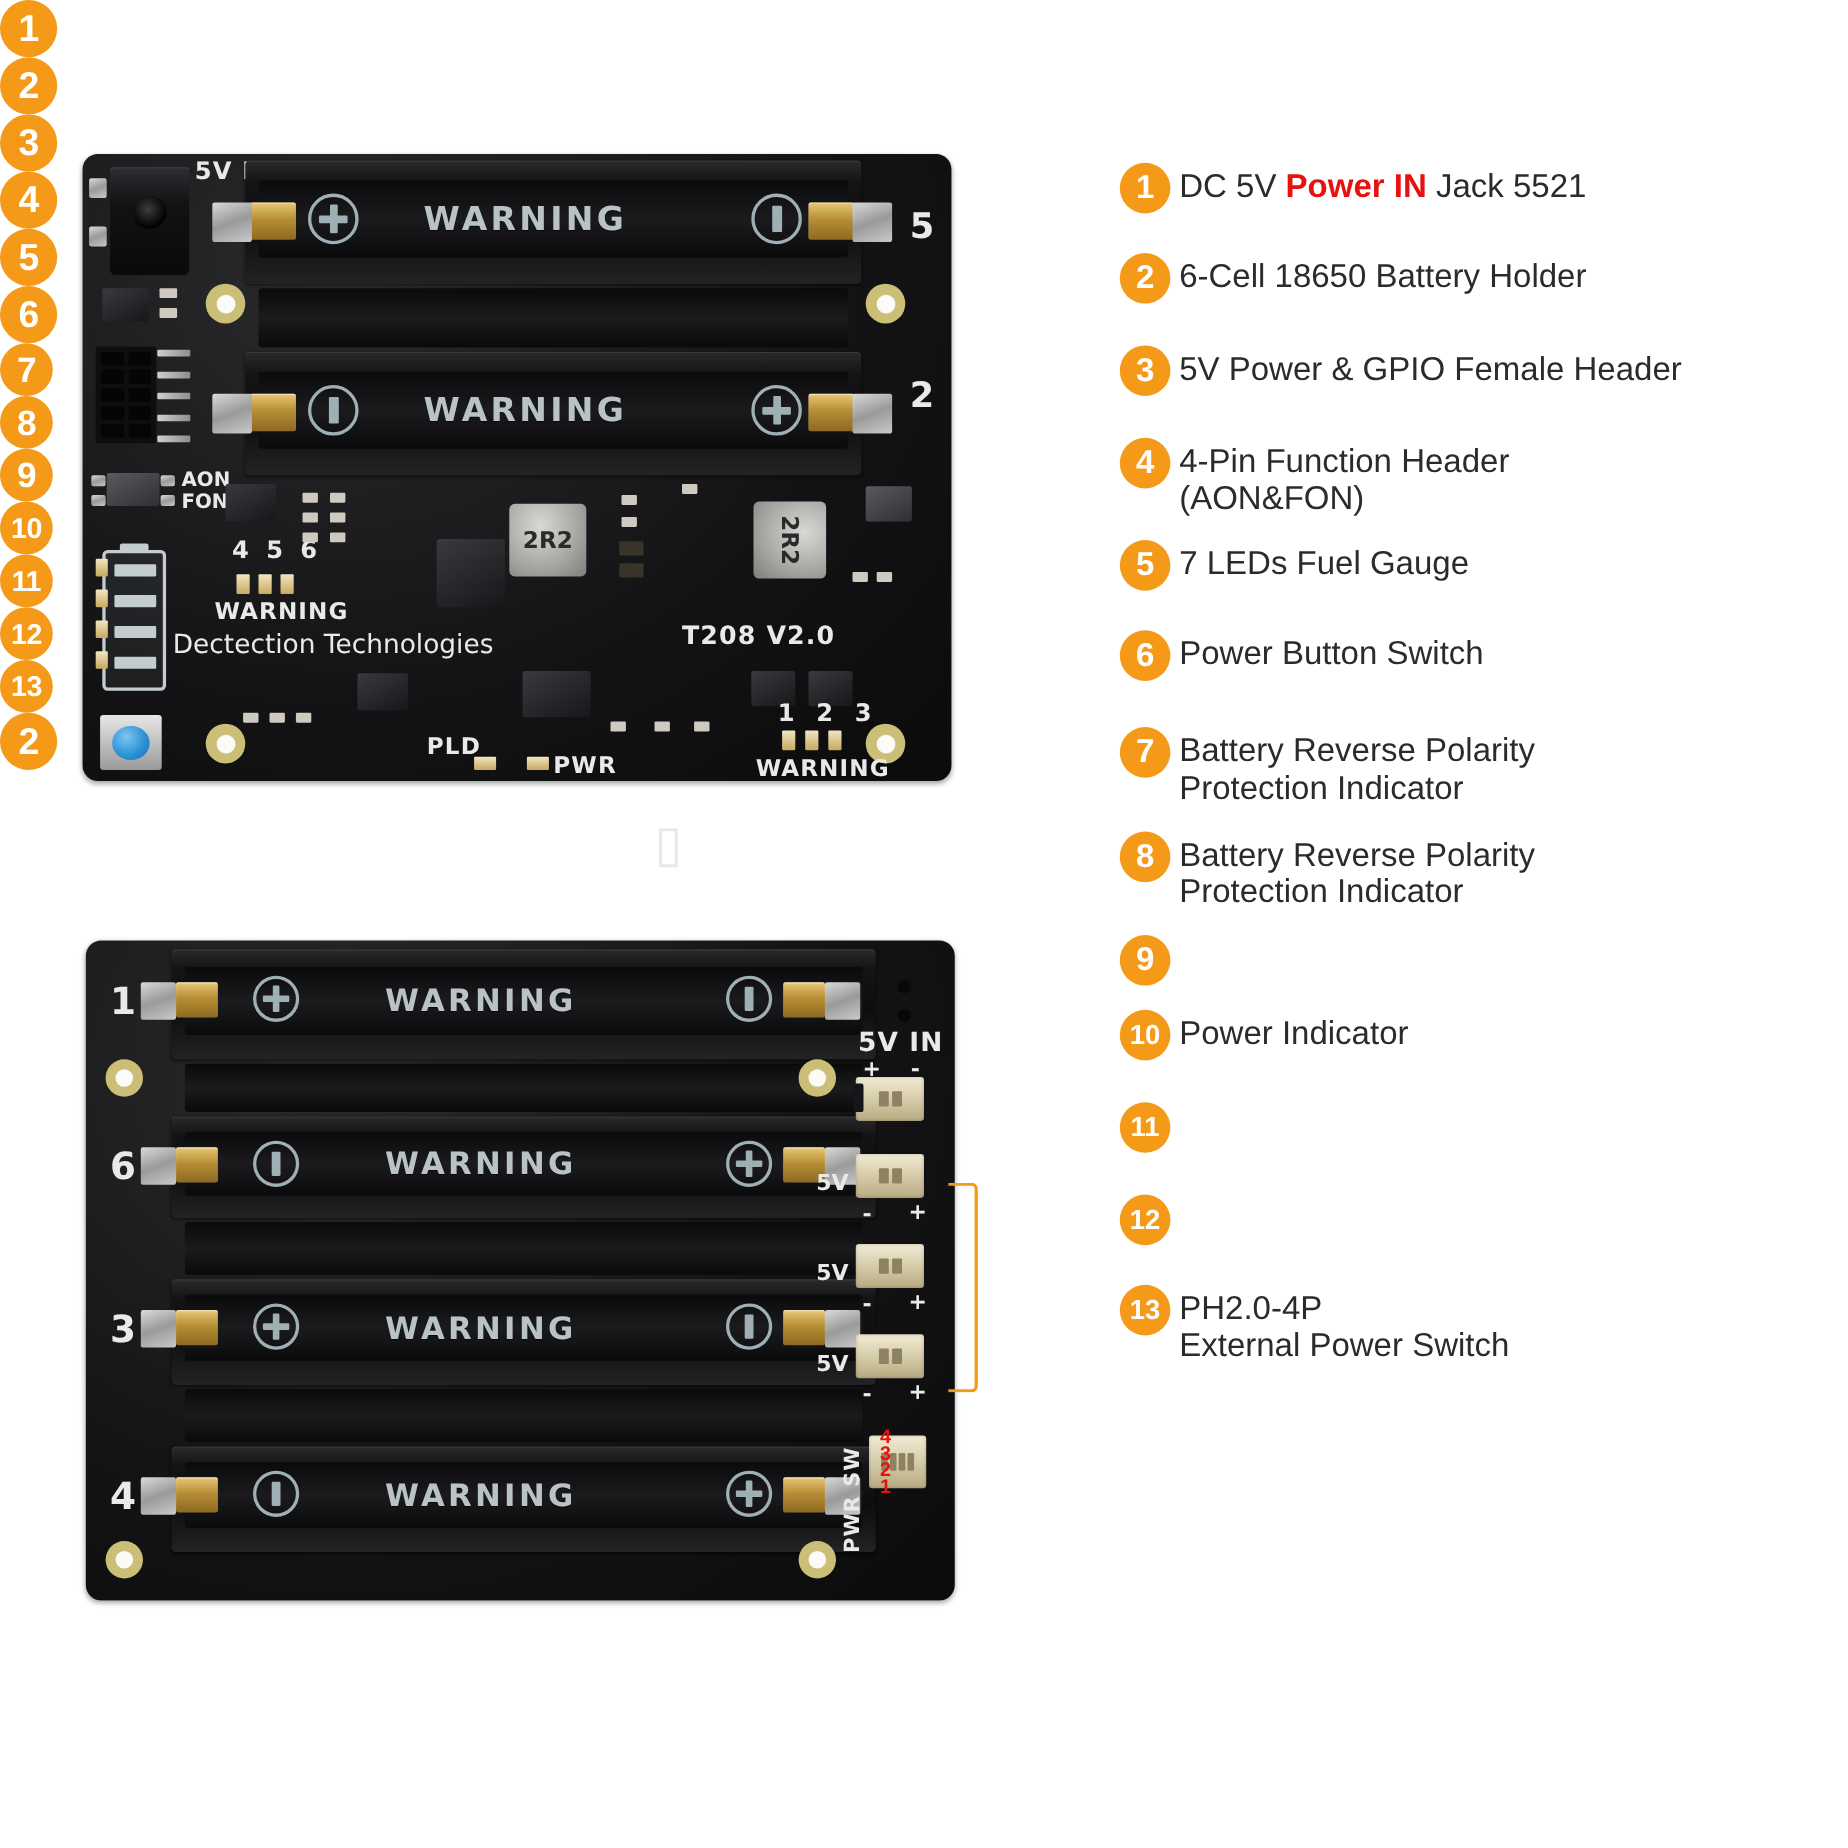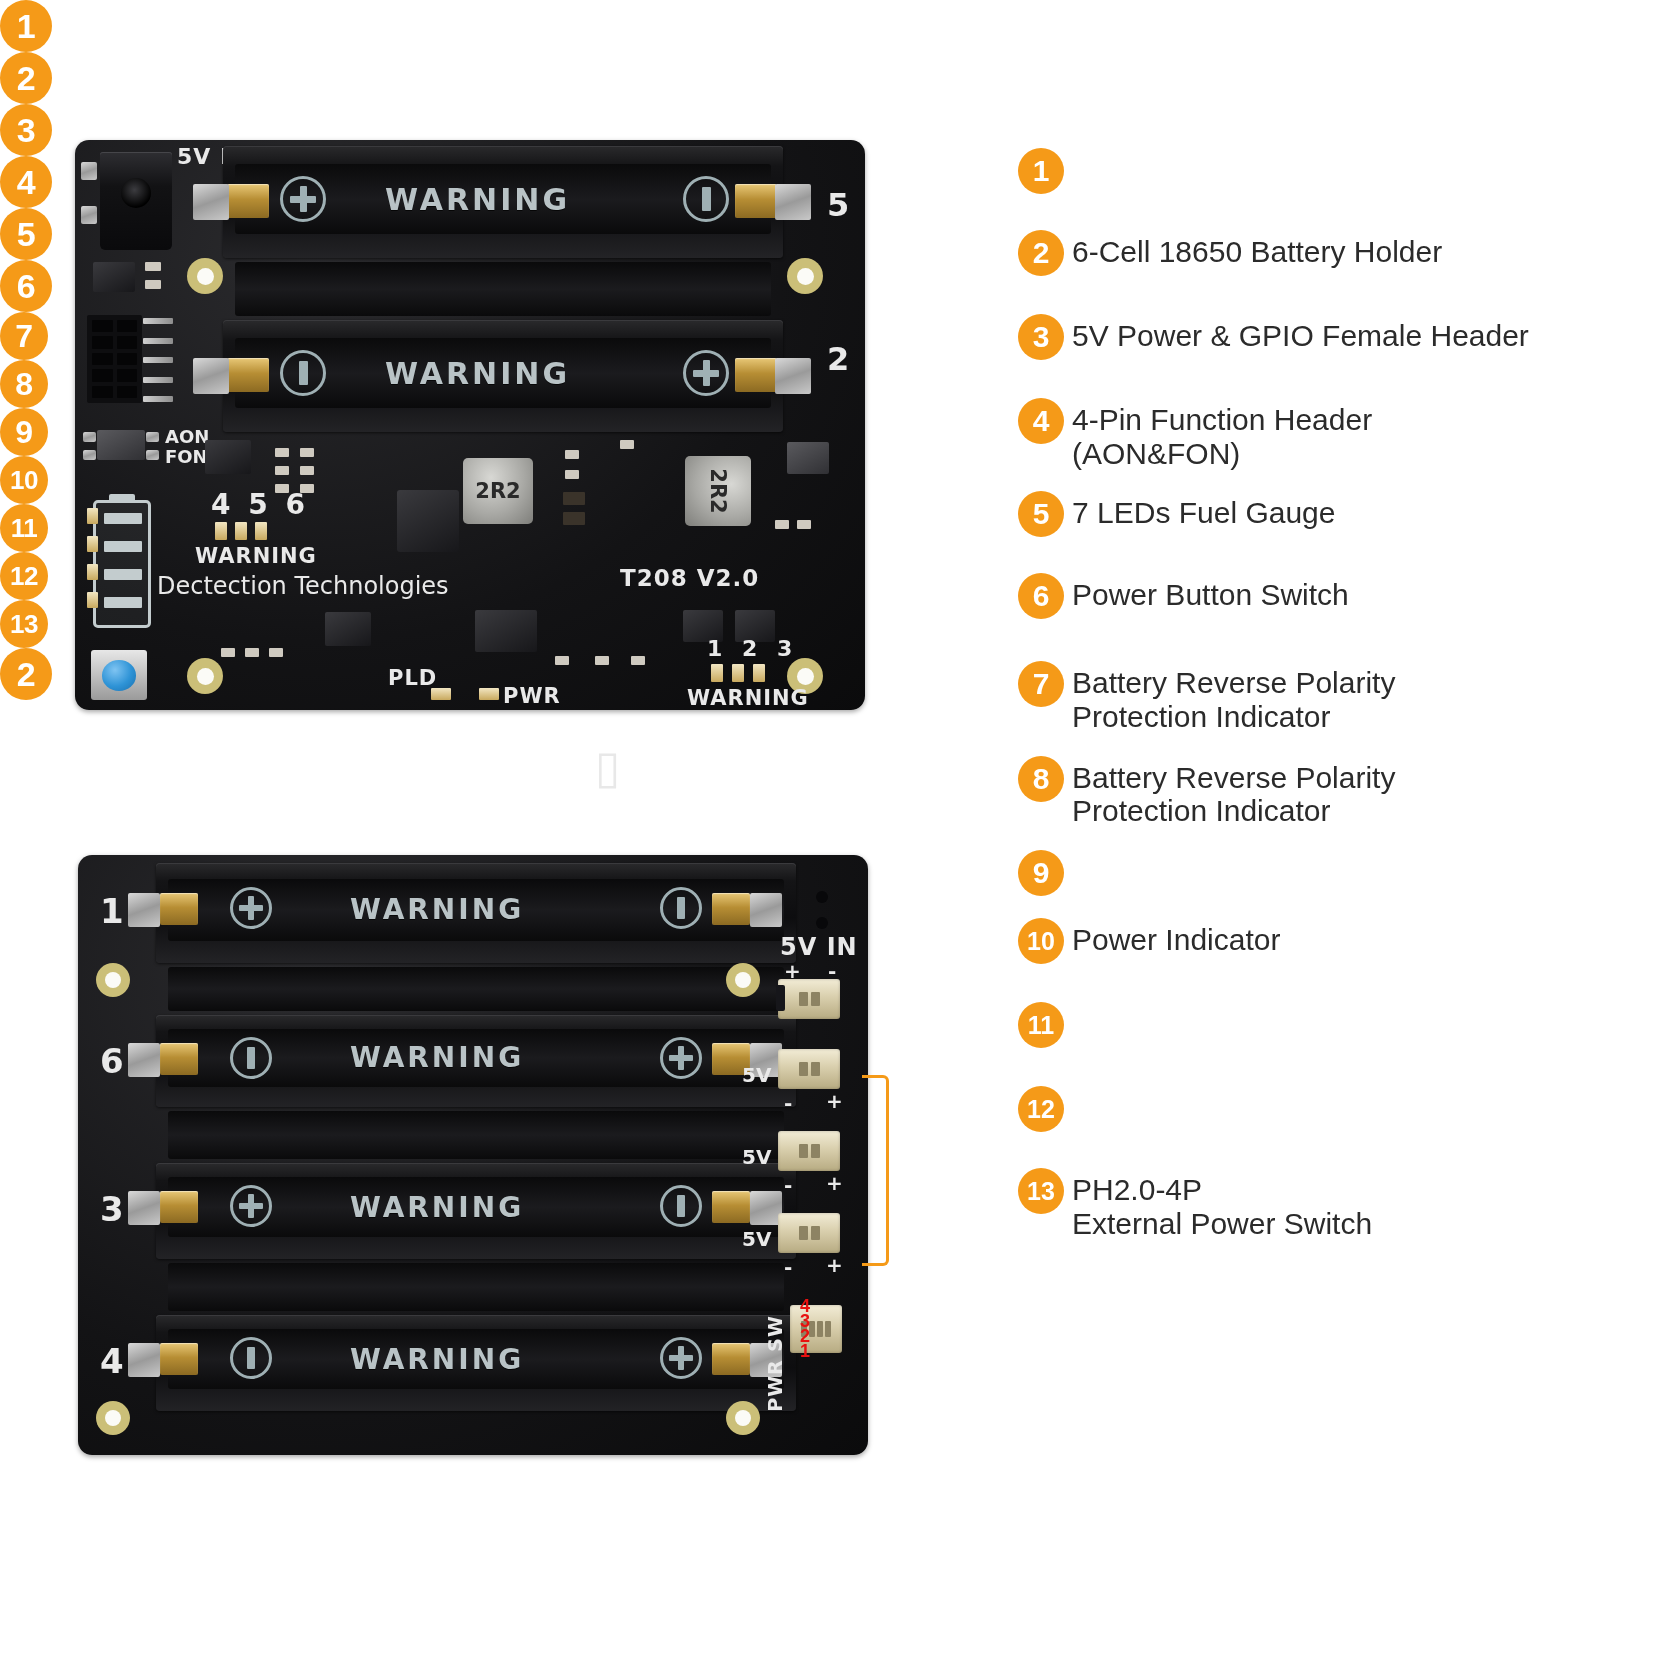--- a/index.html
+++ b/index.html
@@ -264,21 +264,21 @@
   <div class="chip" style="left:322px;top:350px;width:62px;height:62px;border-radius:3px;"></div>
   <div class="chip" style="left:400px;top:470px;width:62px;height:42px;"></div>
   <div class="chip" style="left:250px;top:472px;width:46px;height:34px;"></div>
   <div class="chip" style="left:608px;top:470px;width:40px;height:32px;"></div>
   <div class="chip" style="left:660px;top:470px;width:40px;height:32px;"></div>
   <div class="chip light" style="left:712px;top:302px;width:42px;height:32px;"></div>
 
   <div class="ind" style="left:388px;top:318px;width:70px;height:66px;font-size:21px;">2R2</div>
   <div class="ind" style="left:608px;top:318px;width:70px;height:66px;font-size:21px;transform:rotate(90deg);">2R2</div>
 
-  <div class="silk" style="left:136px;top:348px;font-size:28px;font-weight:bold;letter-spacing:4px;">4 5 6</div>
+  <div class="silk" style="left:136px;top:348px;font-size:22px;font-weight:bold;letter-spacing:4px;">4 5 6</div>
   <div class="silk" style="left:120px;top:404px;font-size:21px;font-weight:bold;letter-spacing:1px;">WARNING</div>
   <div class="smd led" style="left:140px;top:382px;width:12px;height:18px;"></div>
   <div class="smd led" style="left:160px;top:382px;width:12px;height:18px;"></div>
   <div class="smd led" style="left:180px;top:382px;width:12px;height:18px;"></div>
 
   <div class="silk" style="left:82px;top:432px;font-size:24px;font-family:'DejaVu Sans',sans-serif;">Dectection Technologies</div>
 
   <div class="silk" style="left:545px;top:425px;font-size:23px;font-weight:bold;letter-spacing:1px;">T208  V2.0</div>
 
   <div class="silk" style="left:632px;top:496px;font-size:22px;font-weight:bold;letter-spacing:6px;">1 2 3</div>
@@ -466,20 +466,21 @@
 <div class="badge" style="left:886px;top:1148px;width:48px;height:48px;font-size:26px;">12</div>
 <div class="badge" style="left:886px;top:1330px;width:48px;height:48px;font-size:26px;">13</div>
 <div class="badge" style="left:487px;top:1497px;width:52px;height:52px;font-size:34px;">2</div>
 
 <div class="bracket" style="left:862px;top:1075px;width:24px;height:185px;"></div>
 
 <div id="legend">
 
   <div class="leg-row" style="margin-bottom:36px;">
     <div class="leg-badge">1</div>
+    <div class="leg-text"><span>DC 5V </span><span class="hl">Power IN</span><span> Jack 5521</span></div>
   </div>
 
   <div class="leg-row" style="margin-bottom:38px;">
     <div class="leg-badge">2</div>
     <div class="leg-text">6-Cell 18650 Battery Holder</div>
   </div>
 
   <div class="leg-row" style="margin-bottom:38px;">
     <div class="leg-badge">3</div>
     <div class="leg-text">5V Power &amp; GPIO Female Header</div>

